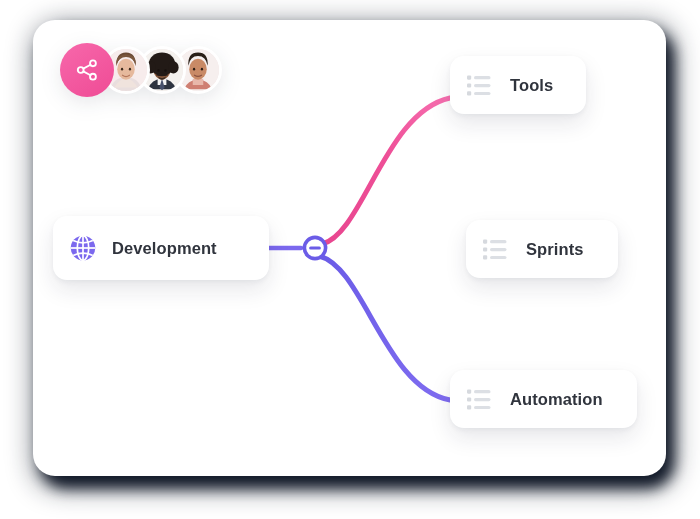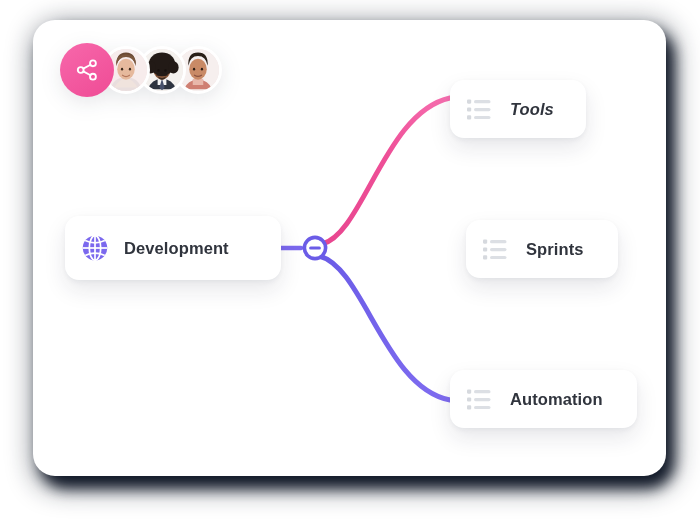--- a/index.html
+++ b/index.html
@@ -98,33 +98,33 @@
   .node {
     position: absolute;
     background: #ffffff;
     border-radius: 14px;
     box-shadow: 0 10px 22px rgba(25,32,60,0.10), 0 2px 5px rgba(25,32,60,0.05);
     display: flex;
     align-items: center;
     box-sizing: border-box;
   }
   .node-root {
-    left: 32px;
+    left: 20px;
     top: 196px;
     width: 216px;
     height: 64px;
     padding-left: 16px;
     z-index: 6;
   }
   .node-child {
     height: 58px;
     padding-left: 17px;
     z-index: 6;
   }
-  .node-tools     { left: 417px; top:  60px; width: 136px; font-style: italic; }
+  .node-tools     { left: 417px; top:  36px; width: 136px; }
   .node-sprints   { left: 433px; top: 200px; width: 152px; }
   .node-automation{ left: 417px; top: 350px; width: 187px; }
 
   .node-label {
     font-size: 16.5px;
     font-weight: bold;
     color: #30343d;
     letter-spacing: 0.1px;
     white-space: nowrap;
   }

